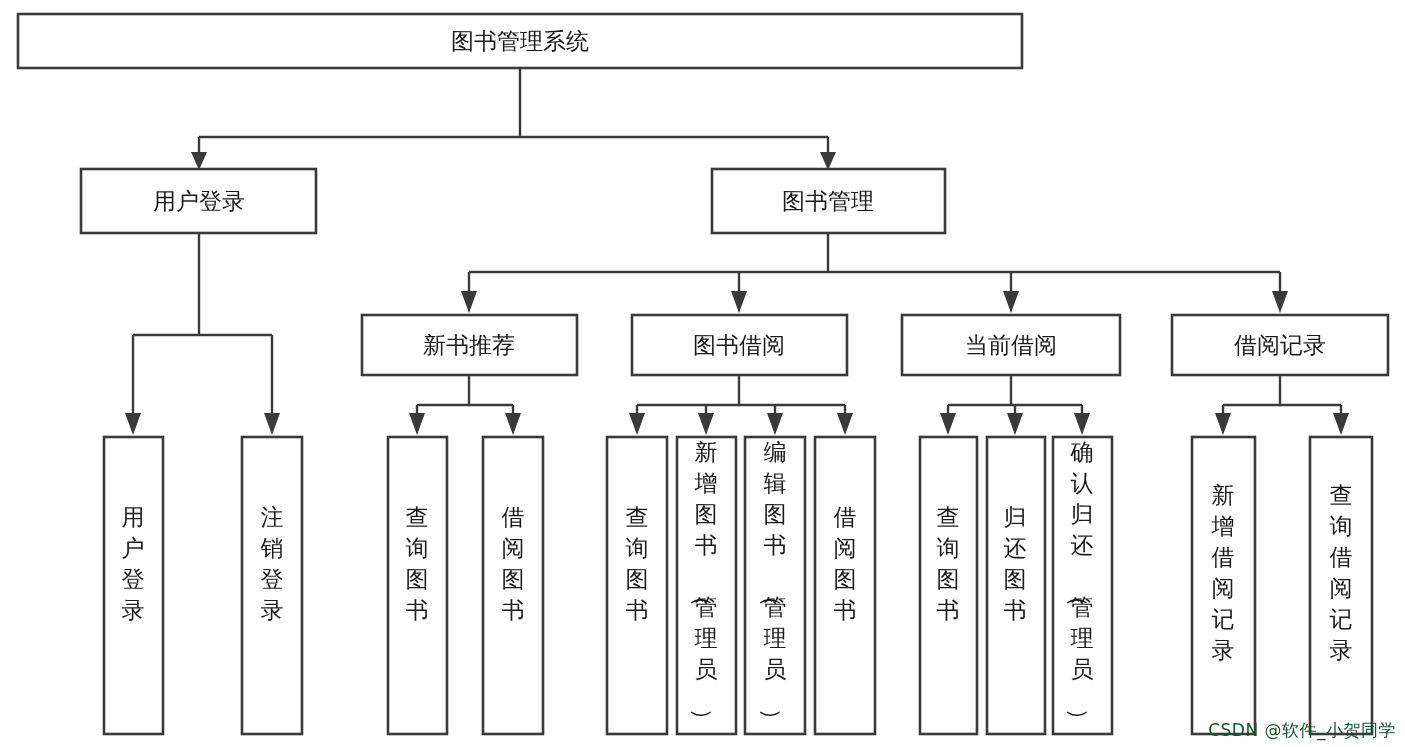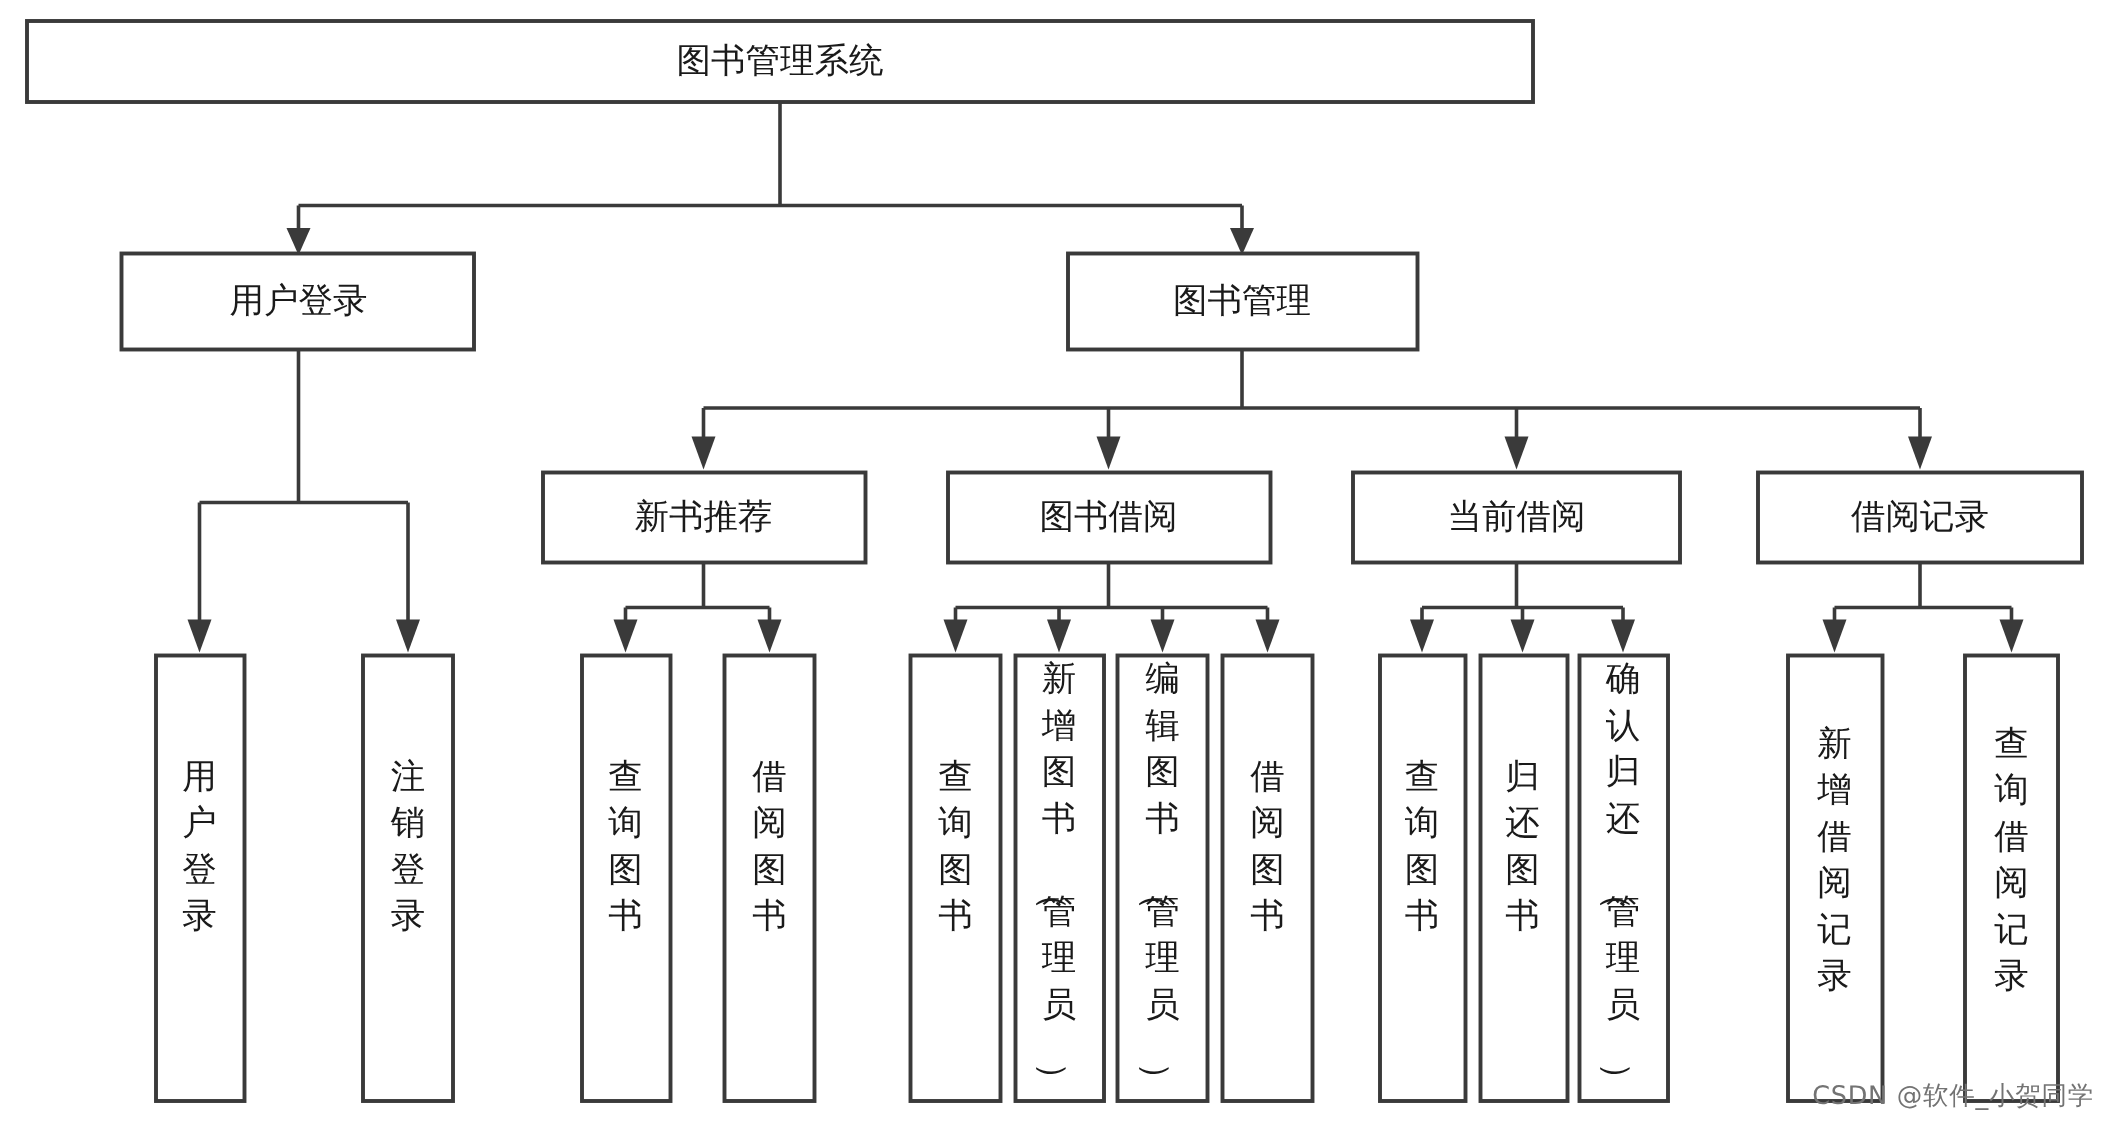--- a/index.html
+++ b/index.html
@@ -58,21 +58,21 @@
     font-size: 23px;
     fill: #1a1a1a;
     text-anchor: middle;
   }
   .watermark {
     position: absolute;
     right: 9px;
     bottom: 5px;
     font-family: "DejaVu Sans", "Liberation Sans", sans-serif;
     font-size: 17px;
-    color: #737373;
+    color: #14532d;
     white-space: nowrap;
     letter-spacing: 0.5px;
   }
 </style>
 </head>
 <body>
 
 <div id="diagram-root">
 
   <svg class="diagram" viewBox="0 0 1405 747" xmlns="http://www.w3.org/2000/svg">

